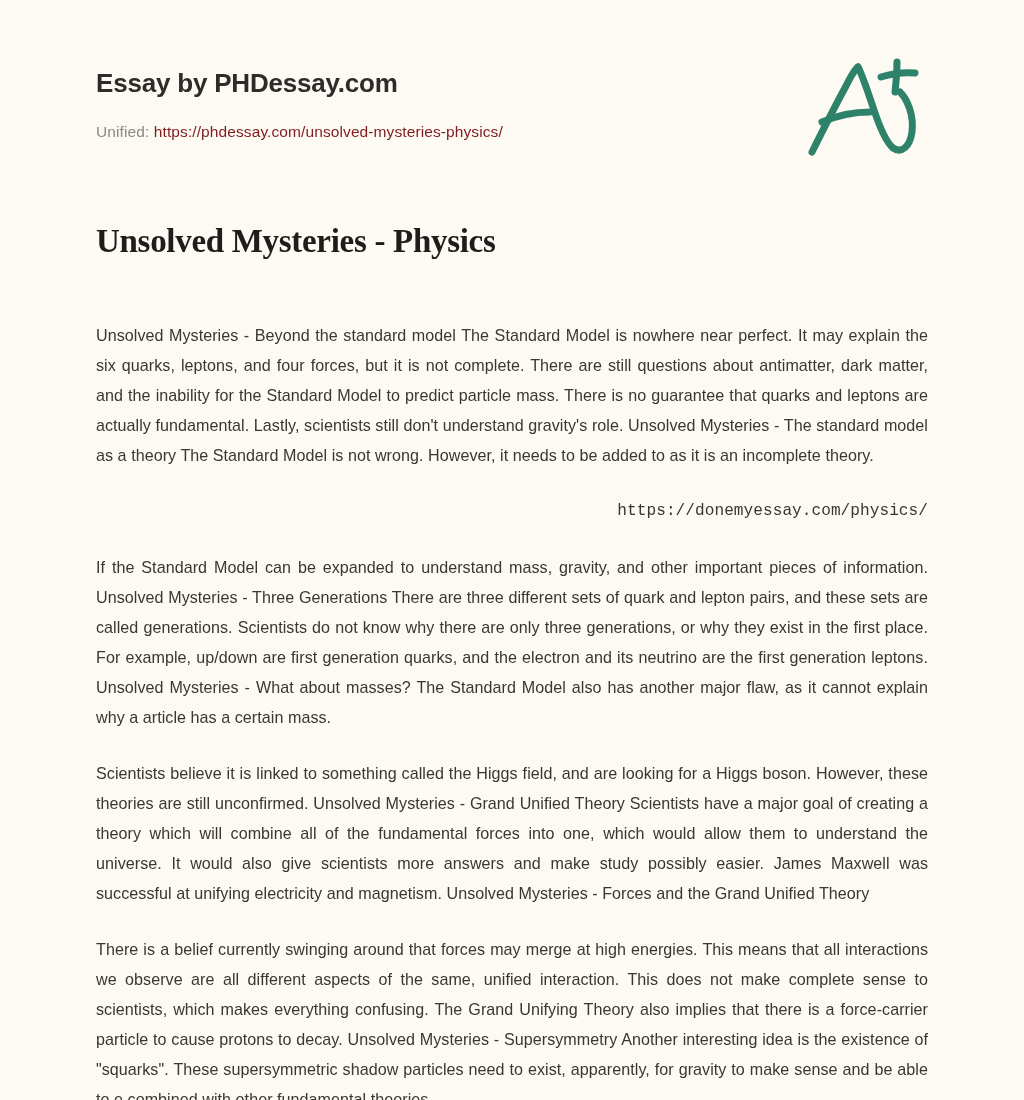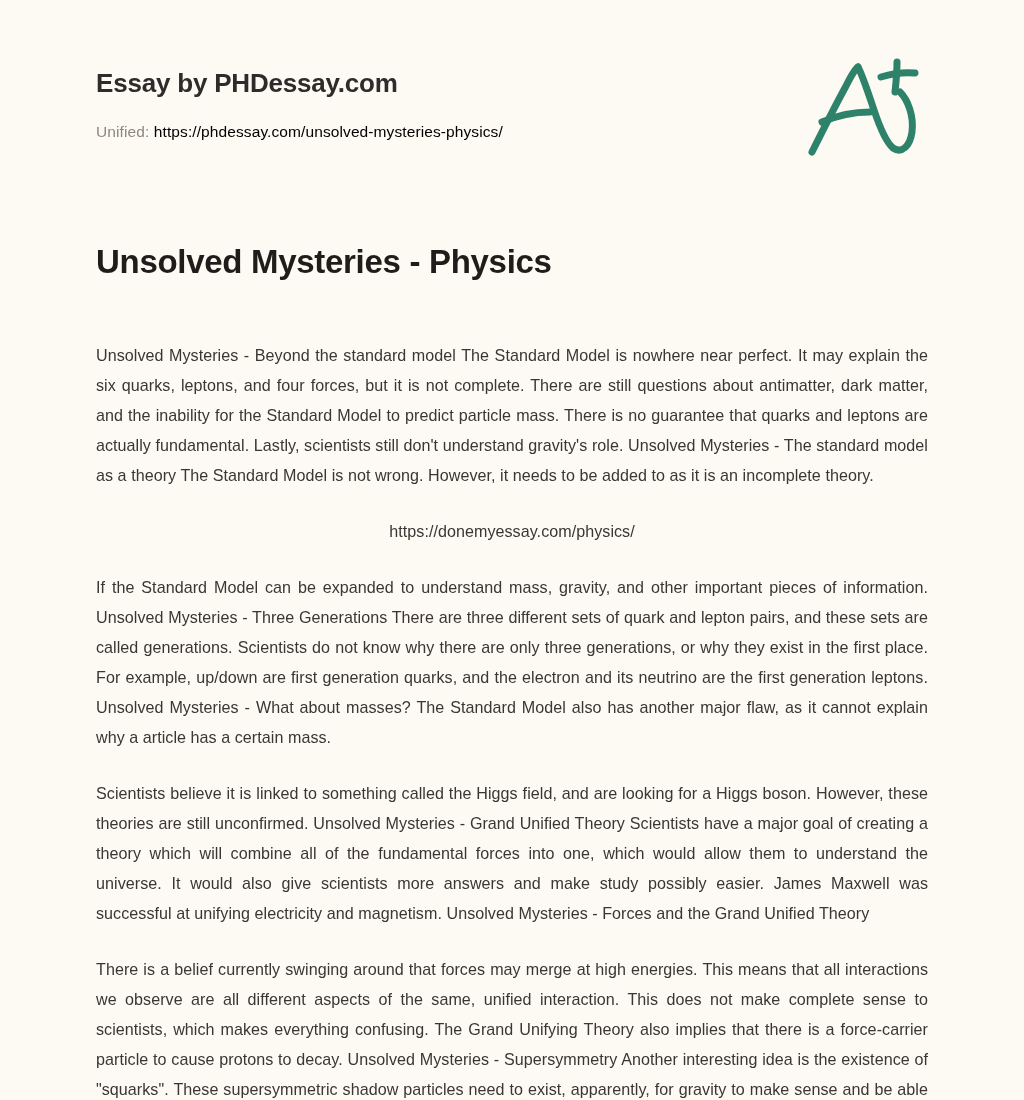--- a/index.html
+++ b/index.html
@@ -36,64 +36,66 @@
     margin: 0;
   }
   .source-line {
     margin: 22px 0 0 0;
     font-size: 15.5px;
     line-height: 1.4;
     color: #8d8882;
     letter-spacing: 0.1px;
   }
   .source-line .source-url {
-    color: #000000;
+    color: #7f1d1d;
     text-decoration: none;
   }
 
   
   .logo {
     position: absolute;
     top: 52px;
     right: 0px;
     width: 132px;
     height: 112px;
     pointer-events: none;
   }
   .logo svg {
     display: block;
     width: 132px;
     height: 112px;
   }
 
   
   .doc-title {
-    margin: 98px 0 0 0;
+    margin: 78px 0 0 0;
     font-size: 33px;
     font-weight: 600;
     letter-spacing: -0.3px;
     line-height: 1.25;
     color: #1f1c1b;
+    font-family: Liberation Serif, serif;
   }
 
   
   .body-copy {
     margin-top: 58px;
   }
   .body-copy p {
     margin: 0 0 26px 0;
     font-size: 16.1px;
     line-height: 30px;
     text-align: justify;
     text-justify: inter-word;
     color: #3a3634;
     letter-spacing: 0.05px;
   }
   .body-copy p.plain {
-    text-align: center;
+    text-align: right;
+    font-family: Liberation Mono, monospace;
   }
   .body-copy p:last-child {
     margin-bottom: 0;
   }
 </style>
 </head>
 <body>
 
 <div class="page">
 

